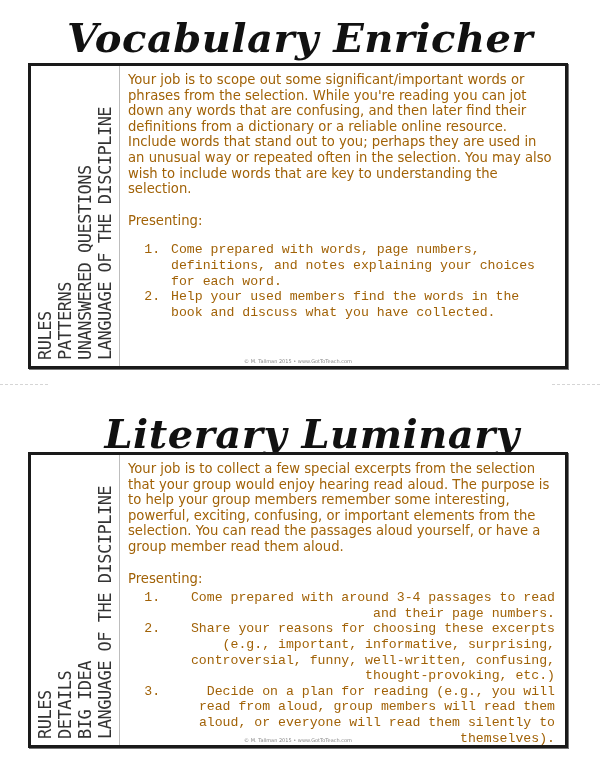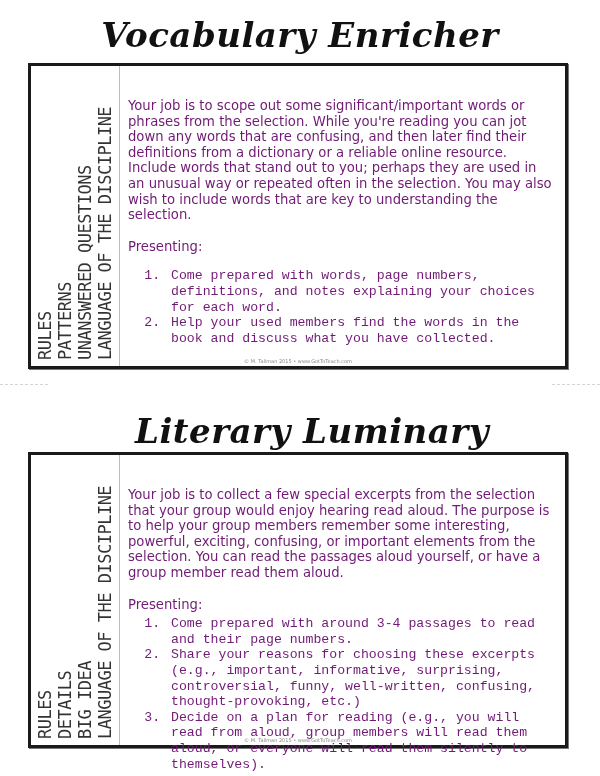--- a/index.html
+++ b/index.html
@@ -1,22 +1,22 @@
 <!DOCTYPE html>
 <html><head>
 <meta charset="utf-8">
 <style>
   html, body { margin:0; padding:0; background:#ffffff; }
   body { width:600px; height:776px; position:relative; overflow:hidden; font-family:"DejaVu Sans", sans-serif; color:#3a3a3a; }
-  .title { position:absolute; left:0; width:600px; text-align:center; font-family:"DejaVu Serif", serif; font-style:italic; font-weight:bold; font-size:34px; color:#111; letter-spacing:0.5px; line-height:1; }
+  .title { position:absolute; left:0; width:600px; text-align:center; font-family:"DejaVu Serif", serif; font-style:italic; font-weight:bold; font-size:40px; color:#111; letter-spacing:0.5px; line-height:1; }
   .card { position:absolute; left:28px; width:540px; border:3px solid #1a1a1a; background:#fff; box-sizing:border-box; box-shadow:1px 1px 0 #777; }
   .side { position:absolute; left:0; top:0; bottom:0; width:88px; border-right:1px solid #bdbdbd; overflow:hidden; }
   .side-inner { position:absolute; left:4px; bottom:6px; transform-origin:left bottom; transform:rotate(-90deg) translateY(100%); white-space:nowrap; font-family:"DejaVu Sans Mono", monospace; font-size:17px; line-height:20px; color:#333; letter-spacing:-0.5px; }
   .side-inner div { height:20px; }
-  .content { position:absolute; left:97px; right:10px; top:6px; font-size:13.2px; line-height:15.6px; color:#701a75;margin-top:26px; }
+  .content { position:absolute; left:97px; right:10px; top:6px; font-size:13.2px; line-height:15.6px; color:#a16207; }
   .content p { margin:0; }
   .presenting { margin-top:16px; }
   .presenting-colon { text-decoration:none; }
   ol { margin:14px 0 0 0; padding-left:40px; }
   ol li { padding-left:3px;font-family:Liberation Mono, monospace; }
   .footer { position:absolute; left:0; right:0; bottom:2px; text-align:center; font-size:5px; color:#888; }
   .cut { position:absolute; top:384px; height:0; border-top:1px dashed #d5d5d5; }
 </style>
 </head>
 <body>
@@ -51,20 +51,20 @@
     <div class="side-inner" style="width:280px;">
       <div>RULES</div>
       <div>DETAILS</div>
       <div>BIG IDEA</div>
       <div>LANGUAGE OF THE DISCIPLINE</div>
     </div>
   </div>
   <div class="content">
     <p>Your job is to collect a few special excerpts from the selection that your group would enjoy hearing read aloud.  The purpose is to help your group members remember some interesting, powerful, exciting, confusing, or important elements from the selection. You can read the passages aloud yourself, or have a group member read them aloud.</p>
     <div class="presenting"><span>Presenting</span><span class="presenting-colon">:</span></div>
-    <ol style="margin-top:4px;">
+    <ol style="margin-top:4px;text-align:right;">
       <li>Come prepared with around 3-4 passages to read and their page numbers.</li>
       <li>Share your reasons for choosing these excerpts (e.g., important, informative, surprising, controversial, funny, well-written, confusing, thought-provoking, etc.)</li>
       <li>Decide on a plan for reading (e.g., you will read from aloud, group members will read them aloud, or everyone will read them silently to themselves).</li>
     </ol>
   </div>
   <div class="footer">© M. Tallman 2015 • www.GotToTeach.com</div>
 </div>
 
 </body></html>

